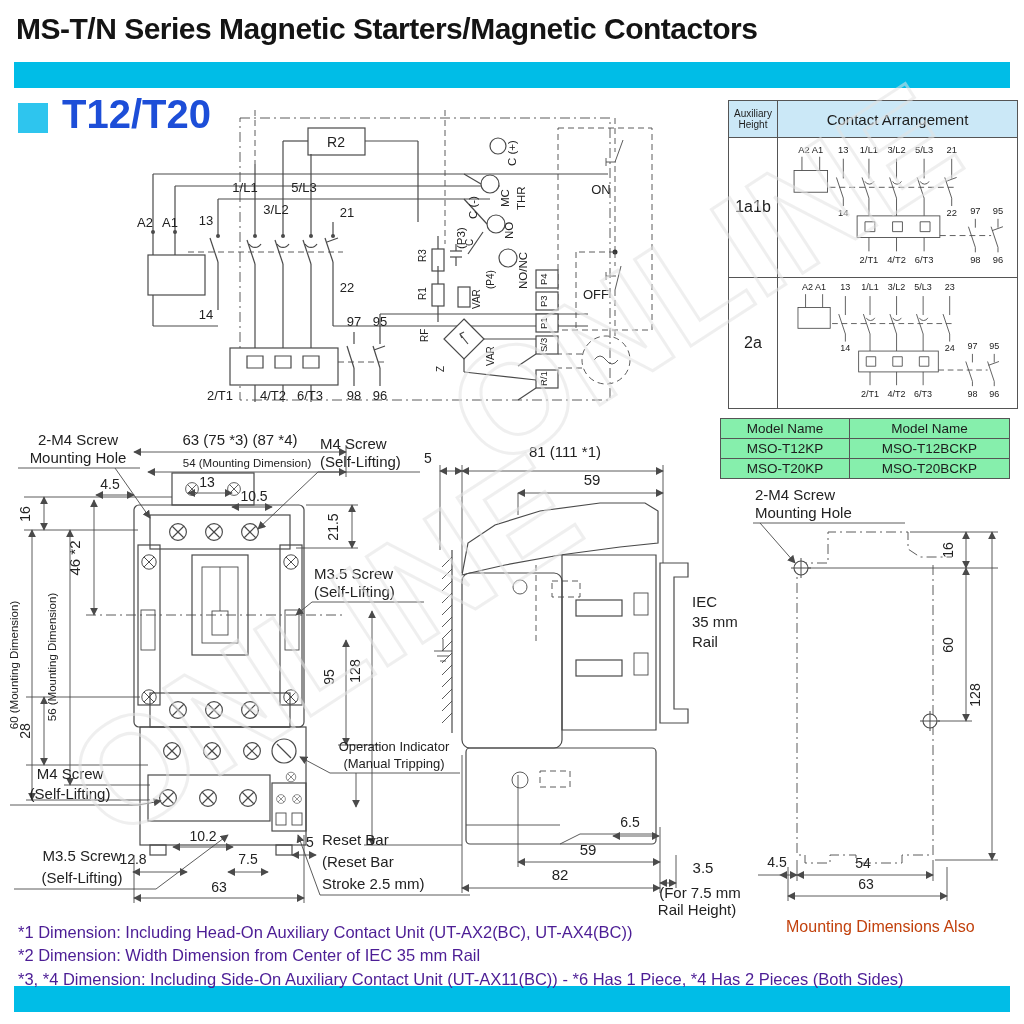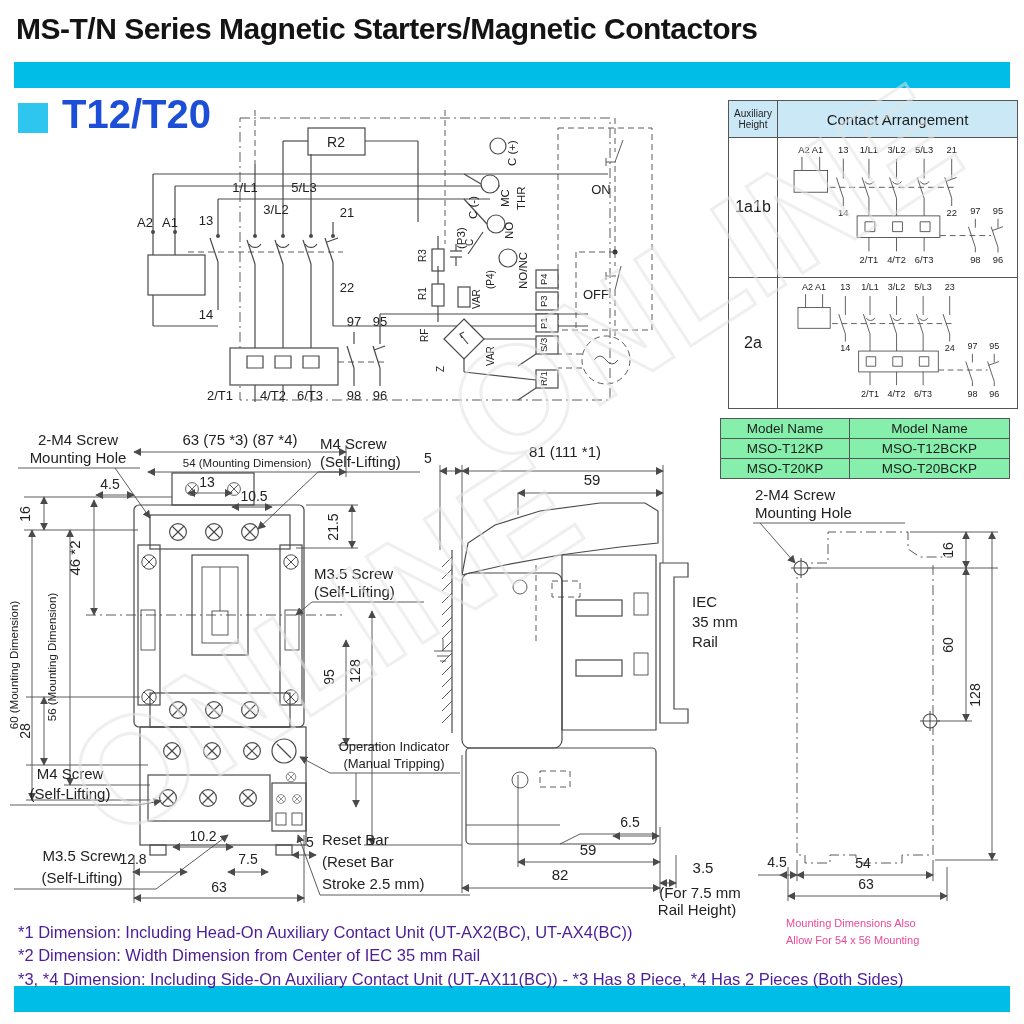--- a/index.html
+++ b/index.html
@@ -33,22 +33,22 @@
         align-items:center;justify-content:center;font-size:10px;line-height:1.15;
         text-align:right;flex-shrink:0}
   .atc2{flex:1;display:flex;align-items:center;justify-content:center}
   .ath .atc2{font-size:15px}
   .aname{font-size:16px}
   .modeltbl{position:absolute;left:720px;top:418px;width:290px;border-collapse:collapse;
             z-index:2;background:#86efac}
   .modeltbl td{border:1.5px solid #555;height:19px;text-align:center;font-size:13.5px;padding:0}
   .foot{position:absolute;left:18px;top:921px;font-size:16.5px;line-height:1.42;
         color:#4c1d95;z-index:2}
-  .mcap{position:absolute;left:786px;top:915px;font-size:11px;line-height:1.5;
-        color:#ec4899;z-index:2}
+  .mcap{position:absolute;left:786px;top:915px;font-size:16px;line-height:1.5;
+        color:#c2410c;z-index:2}
 </style>
 </head>
 <body>
 
 <div class="page">
 
   <h1 class="title">MS-T/N Series Magnetic Starters/Magnetic Contactors</h1>
   <div class="bar top"></div>
   <div class="sq"></div>
   <div class="stitle">T12/T20</div>
@@ -618,23 +618,22 @@
       <line class="dim" x1="788" y1="481" x2="947" y2="481" marker-start="url(#ah)" marker-end="url(#ah)"></line>
       <line class="lt" x1="788" y1="452" x2="788" y2="486"></line>
       <line class="lt" x1="797" y1="445" x2="797" y2="466"></line>
       <line class="lt" x1="933" y1="445" x2="933" y2="466"></line>
       <line class="lt" x1="947" y1="452" x2="947" y2="486"></line>
     </g>
   </svg>
 
   <div class="mcap">
     <div>Mounting Dimensions Also</div>
-    <div>Allow For 54 x 56 Mounting</div>
   </div>
 
   <div class="foot">
     <div>*1 Dimension: Including Head-On Auxiliary Contact Unit (UT-AX2(BC), UT-AX4(BC))</div>
     <div>*2 Dimension: Width Dimension from Center of IEC 35 mm Rail</div>
-    <div>*3, *4 Dimension: Including Side-On Auxiliary Contact Unit (UT-AX11(BC)) - *3 Has 8 Piece, *4 Has 2 Pieces (Both Sides)</div>
+    <div>*3, *4 Dimension: Including Side-On Auxiliary Contact Unit (UT-AX11(BC)) - *6 Has 1 Piece, *4 Has 2 Pieces (Both Sides)</div>
   </div>
 
   <div class="bar bottom"></div>
 </div>
 
 </body></html>

